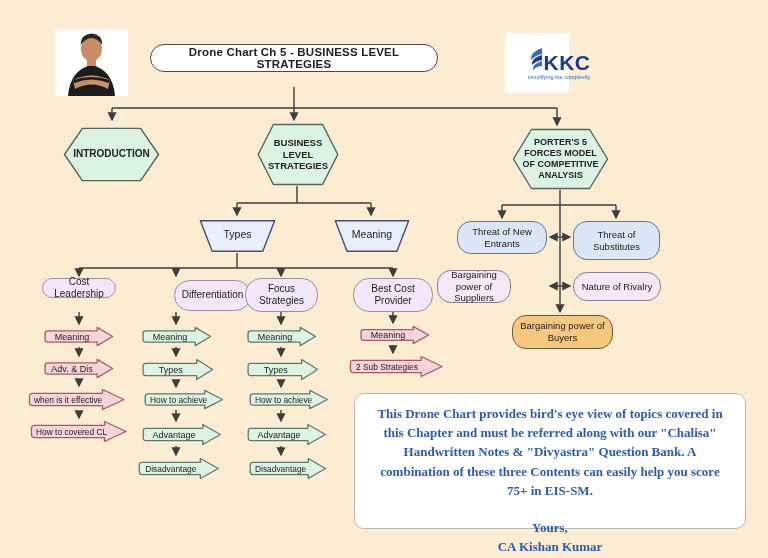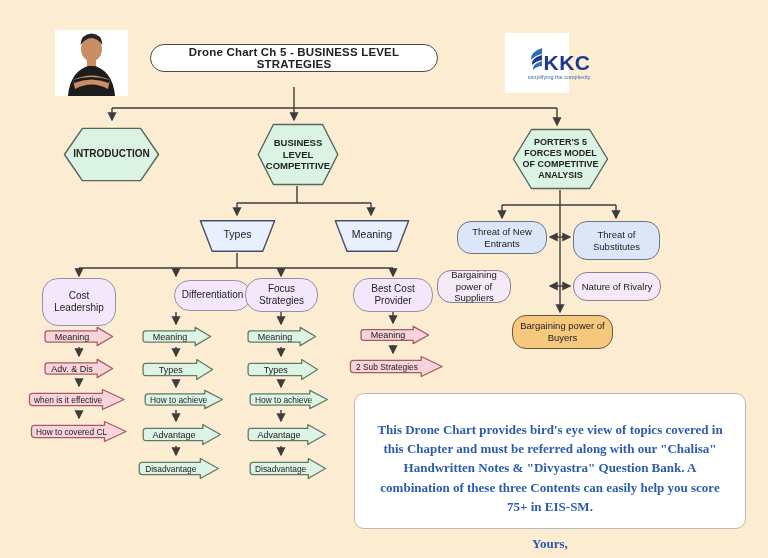--- a/index.html
+++ b/index.html
@@ -41,21 +41,21 @@
     font-weight:bold; font-size:11.5px; letter-spacing:0.2px; }
 
   .photo { position:absolute; z-index:2; background:#fff; }
   .logo { position:absolute; z-index:2; background:#fff; display:flex; flex-direction:column; align-items:center; justify-content:center; }
   .logo .row { display:flex; align-items:flex-end; }
   .logo .kkc { font-weight:bold; color:#1b3a8c; font-size:21px; letter-spacing:0.5px; line-height:1; }
   .logo .tag { font-size:5.5px; color:#2f6db5; margin-top:1px; white-space:nowrap; }
 
   .notebox { position:absolute; z-index:2; background:#ffffff; border:1.4px solid #b9b9b9; border-radius:10px;
     color:#2b5cad; font-family:"Liberation Serif", serif; font-weight:bold; font-size:13px;
-    line-height:1.48; text-align:center; padding:26px 16px; }
+    line-height:1.48; text-align:center; padding:10px 16px; }
   .notebox .sig { margin-top:18px; }
 
   .hidden-defs { position:absolute; width:0; height:0; overflow:hidden; }
 </style>
 </head>
 <body>
 
 <svg class="hidden-defs" aria-hidden="true">
   <defs>
     <symbol id="sym-hex" viewBox="0 0 100 62" preserveAspectRatio="none">
@@ -159,21 +159,21 @@
     <svg class="shape" viewBox="0 0 100 62" preserveAspectRatio="none">
         <use href="#sym-hex"></use>
       </svg>
     <span class="lbl">INTRODUCTION</span>
   </div>
 
   <div class="node shaped hex" style="left:257px; top:123px; width:82px; height:63px;">
     <svg class="shape" viewBox="0 0 100 62" preserveAspectRatio="none">
         <use href="#sym-hex"></use>
       </svg>
-    <span class="lbl">BUSINESS LEVEL COMPETITIVE</span>
+    <span class="lbl">BUSINESS LEVEL STRATEGIES</span>
   </div>
 
   <div class="node shaped hex" style="left:512px; top:128px; width:97px; height:62px;">
     <svg class="shape" viewBox="0 0 100 62" preserveAspectRatio="none">
         <use href="#sym-hex"></use>
       </svg>
     <span class="lbl" style="font-size:9px;">PORTER'S 5 FORCES MODEL OF COMPETITIVE ANALYSIS</span>
   </div>
 
   <div class="node shaped trap" style="left:198px; top:219px; width:79px; height:34px;">
@@ -183,21 +183,21 @@
     <span class="lbl">Types</span>
   </div>
 
   <div class="node shaped trap" style="left:333px; top:219px; width:78px; height:34px;">
     <svg class="shape" viewBox="0 0 100 40" preserveAspectRatio="none">
         <use href="#sym-trap"></use>
       </svg>
     <span class="lbl">Meaning</span>
   </div>
 
-  <div class="node pill" style="left:42px; top:278px; width:74px; height:48px;">
+  <div class="node pill" style="left:42px; top:278px; width:74px; height:20px;">
     <span>Cost Leadership</span>
   </div>
   <div class="node pill" style="left:138px; top:280px; width:77px; height:31px;margin-left:36px;">
     <span>Differentiation</span>
   </div>
   <div class="node pill" style="left:245px; top:278px; width:73px; height:34px;">
     <span>Focus Strategies</span>
   </div>
   <div class="node pill" style="left:353px; top:278px; width:80px; height:34px;">
     <span>Best Cost Provider</span>

